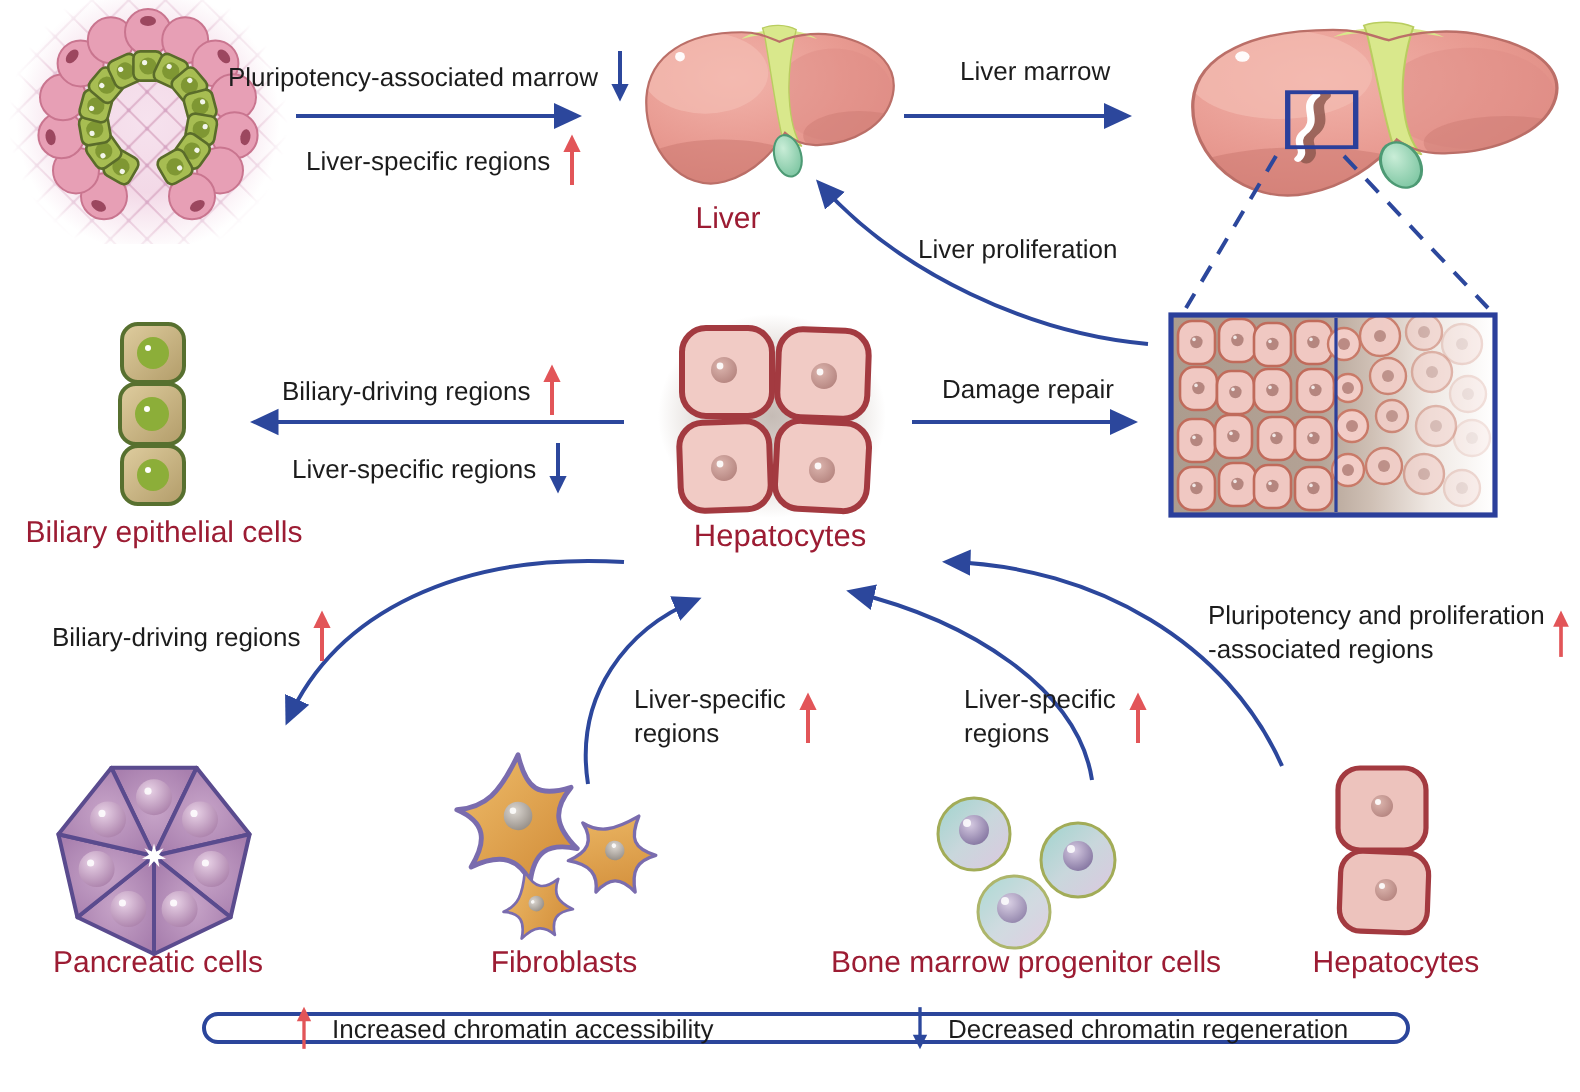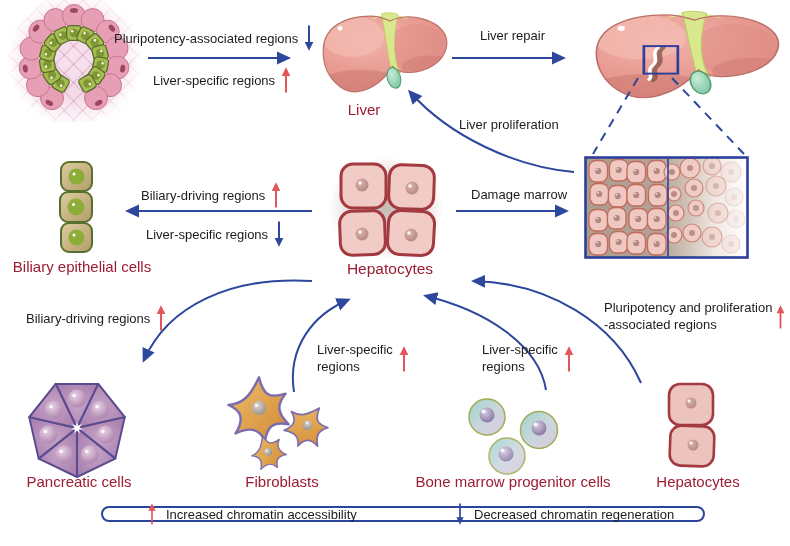--- a/index.html
+++ b/index.html
@@ -474,51 +474,51 @@
 
   <div class="lbl" style="left:336px;top:101px;width:56px">Liver</div>
   <div class="lbl" style="left:0px;top:258px;width:164px">Biliary epithelial cells</div>
   <div class="lbl" style="left:332px;top:260px;width:116px;font-size:15.5px">Hepatocytes</div>
   <div class="lbl" style="left:8px;top:473px;width:142px">Pancreatic cells</div>
   <div class="lbl" style="left:401px;top:473px;width:224px">Bone marrow progenitor cells</div>
   <div class="lbl" style="left:229px;top:473px;width:106px">Fibroblasts</div>
   <div class="lbl" style="left:644px;top:473px;width:108px">Hepatocytes</div>
 
   <div class="ann" style="left:114px;top:24px">
-    <span>Pluripotency-associated regions</span>
+    <span>Pluripotency-associated marrow</span>
     <svg class="ic ic-blue" width="12" height="28" viewBox="0 0 12 28">
         <use href="#mini-down"></use>
       </svg>
   </div>
   <div class="ann" style="left:153px;top:66px">
     <span>Liver-specific regions</span>
     <svg class="ic ic-red" width="12" height="28" viewBox="0 0 12 28">
         <use href="#mini-up"></use>
       </svg>
   </div>
   <div class="ann" style="left:480px;top:28px">
-    <span>Liver repair</span>
+    <span>Liver marrow</span>
   </div>
   <div class="ann" style="left:459px;top:117px">
     <span>Liver proliferation</span>
   </div>
   <div class="ann" style="left:141px;top:181px">
     <span>Biliary-driving regions</span>
     <svg class="ic ic-red" width="12" height="28" viewBox="0 0 12 28">
         <use href="#mini-up"></use>
       </svg>
   </div>
   <div class="ann" style="left:146px;top:220px">
     <span>Liver-specific regions</span>
     <svg class="ic ic-blue" width="12" height="28" viewBox="0 0 12 28">
         <use href="#mini-down"></use>
       </svg>
   </div>
   <div class="ann" style="left:471px;top:187px">
-    <span>Damage marrow</span>
+    <span>Damage repair</span>
   </div>
   <div class="ann" style="left:26px;top:304px">
     <span>Biliary-driving regions</span>
     <svg class="ic ic-red" width="12" height="28" viewBox="0 0 12 28">
         <use href="#mini-up"></use>
       </svg>
   </div>
   <div class="ann" style="left:317px;top:342px">
     <span class="two">
       <span>Liver-specific</span>

